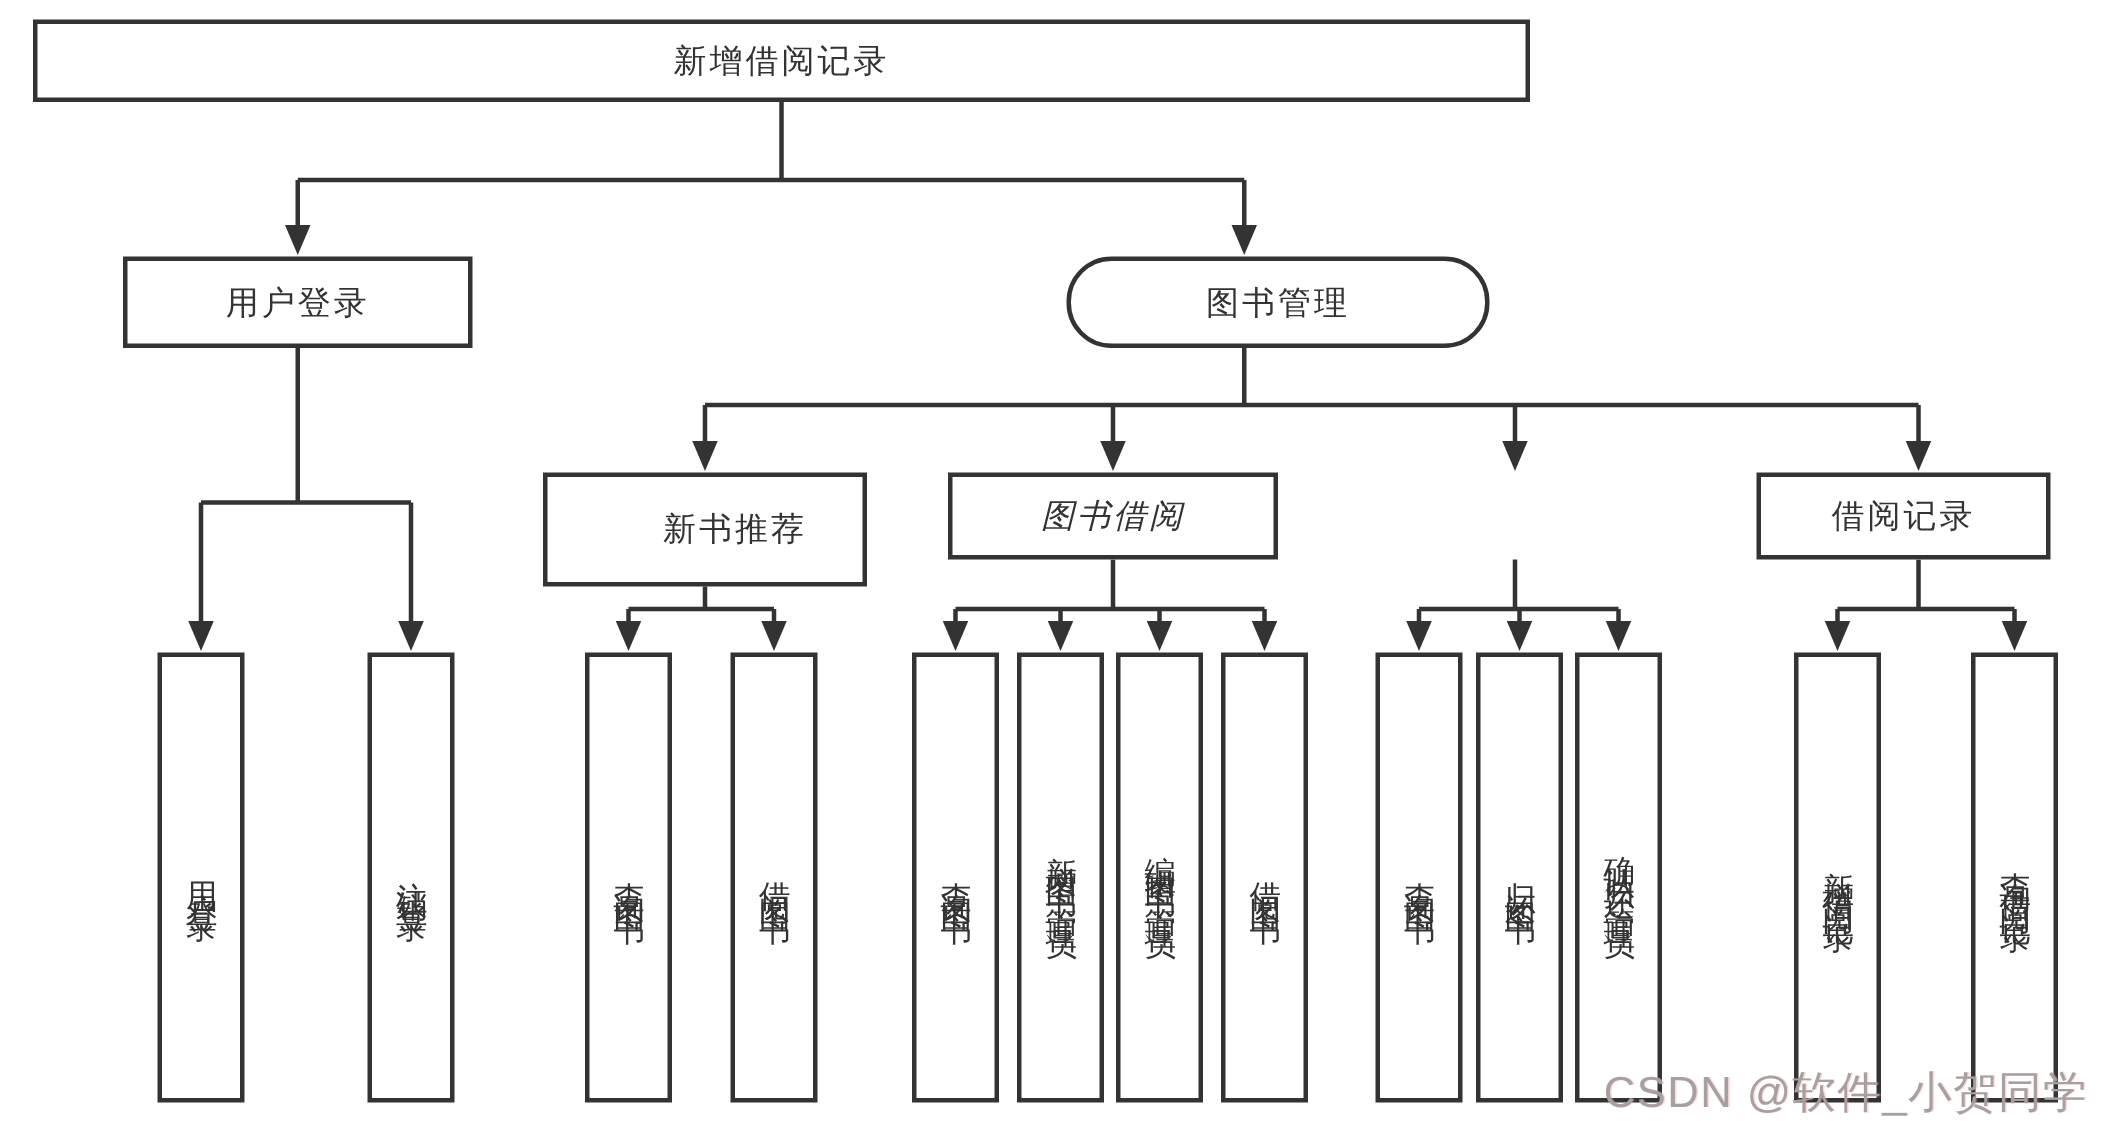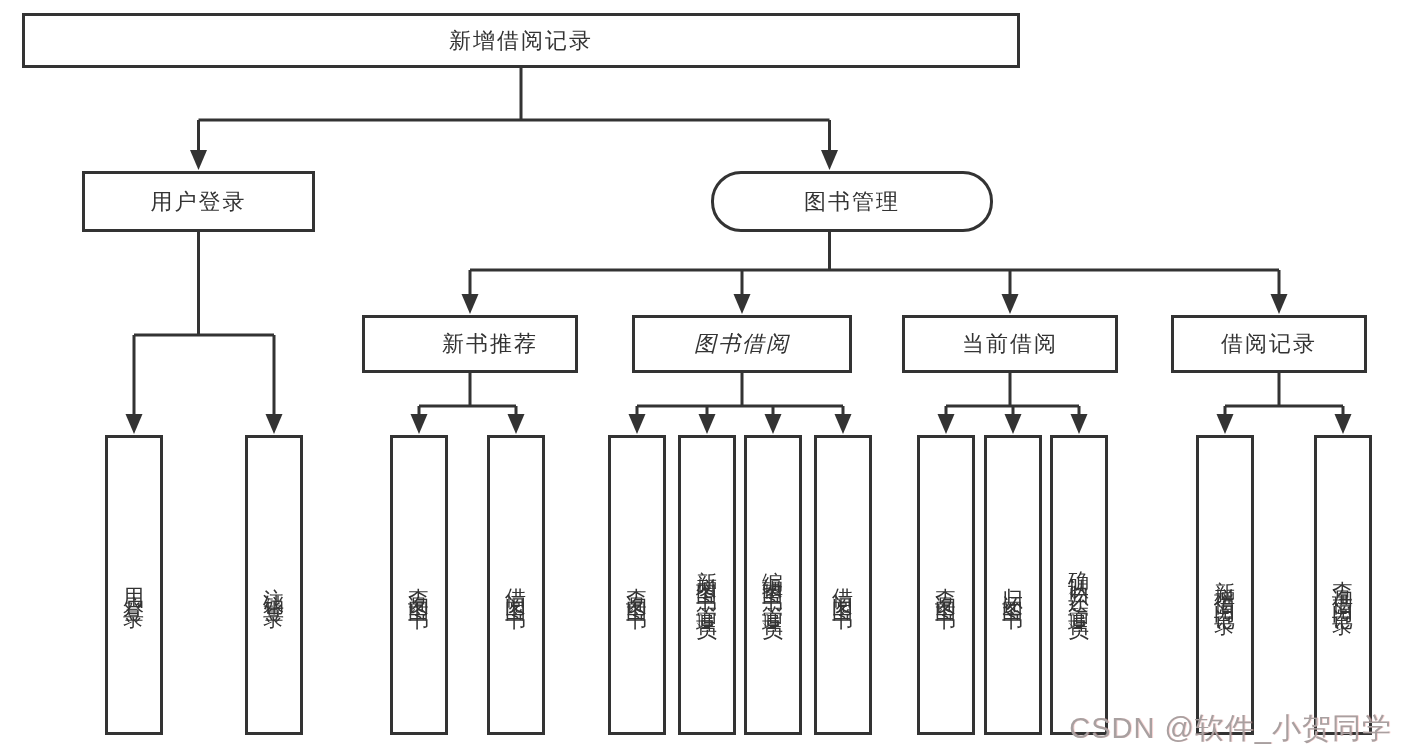--- a/index.html
+++ b/index.html
@@ -65,23 +65,22 @@
       <polygon points="1216.5,414 1233.5,414 1225,434"></polygon>
       <polygon points="1334.5,414 1351.5,414 1343,434"></polygon>
     </g>
   </svg>
 
   <div class="node h-node" style="left:22px; top:13px; width:998px; height:55px;">新增借阅记录</div>
 
   <div class="node h-node" style="left:82px; top:171px; width:233px; height:61px;">用户登录</div>
   <div class="node h-node" style="left:711px; top:171px; width:282px; height:61px;border-radius:30px;">图书管理</div>
 
-  <div class="node h-node" style="left:362px; top:315px; width:216px; height:58px;padding-left:40px;">新书推荐</div>
+  <div class="node h-node" style="left:362px; top:315px; width:216px; height:76px;padding-left:40px;">新书推荐</div>
   <div class="node h-node" style="left:632px; top:315px; width:220px; height:58px;font-style:italic;">图书借阅</div>
-  <div class="node h-node" style="left:902px; top:315px; width:216px; height:58px;">当前借阅</div>
   <div class="node h-node" style="left:1171px; top:315px; width:196px; height:58px;">借阅记录</div>
 
   <div class="node v-node" style="left:105px; top:435px; width:58px; height:300px;">用户登录</div>
   <div class="node v-node" style="left:245px; top:435px; width:58px; height:300px;">注销登录</div>
 
   <div class="node v-node" style="left:390px; top:435px; width:58px; height:300px;">查询图书</div>
   <div class="node v-node" style="left:487px; top:435px; width:58px; height:300px;">借阅图书</div>
 
   <div class="node v-node" style="left:608px; top:435px; width:58px; height:300px;">查询图书</div>
   <div class="node v-node" style="left:678px; top:435px; width:58px; height:300px;">新增图书（管理员）</div>

